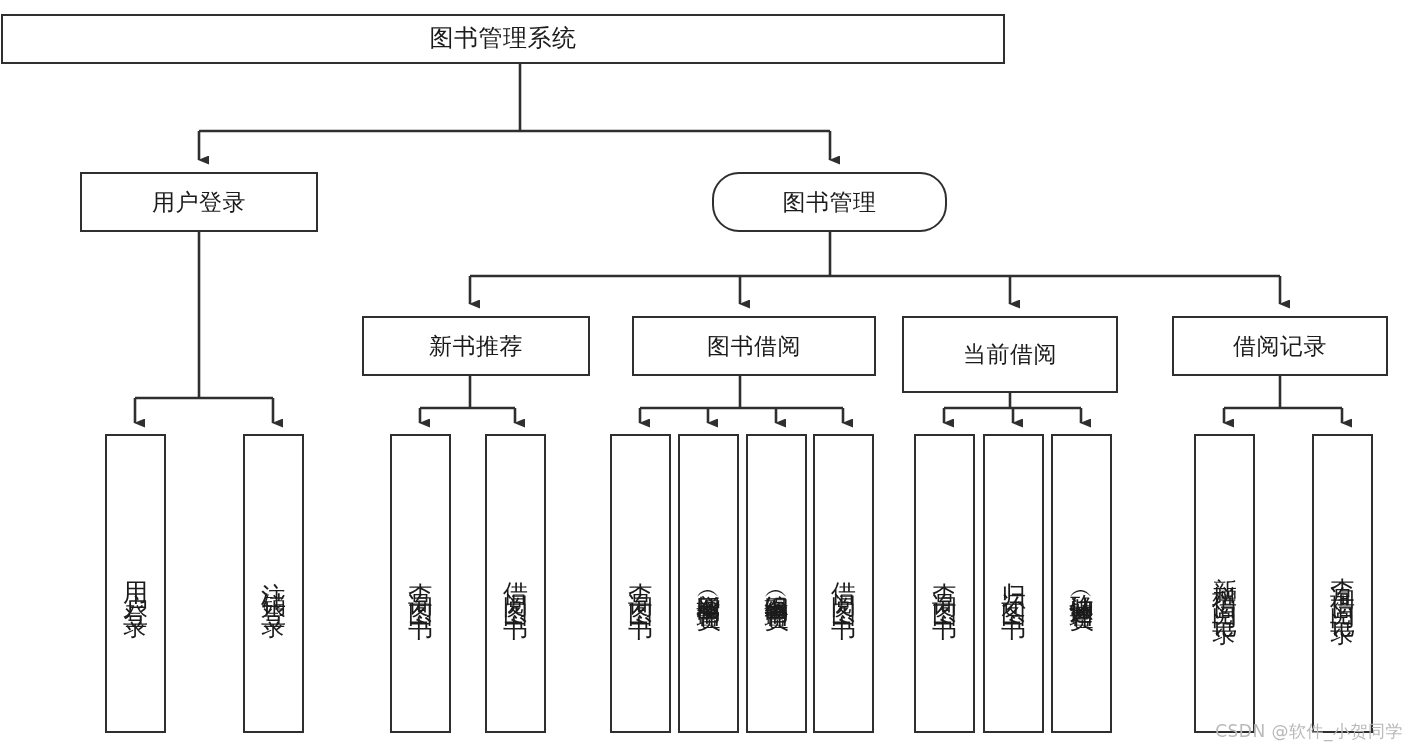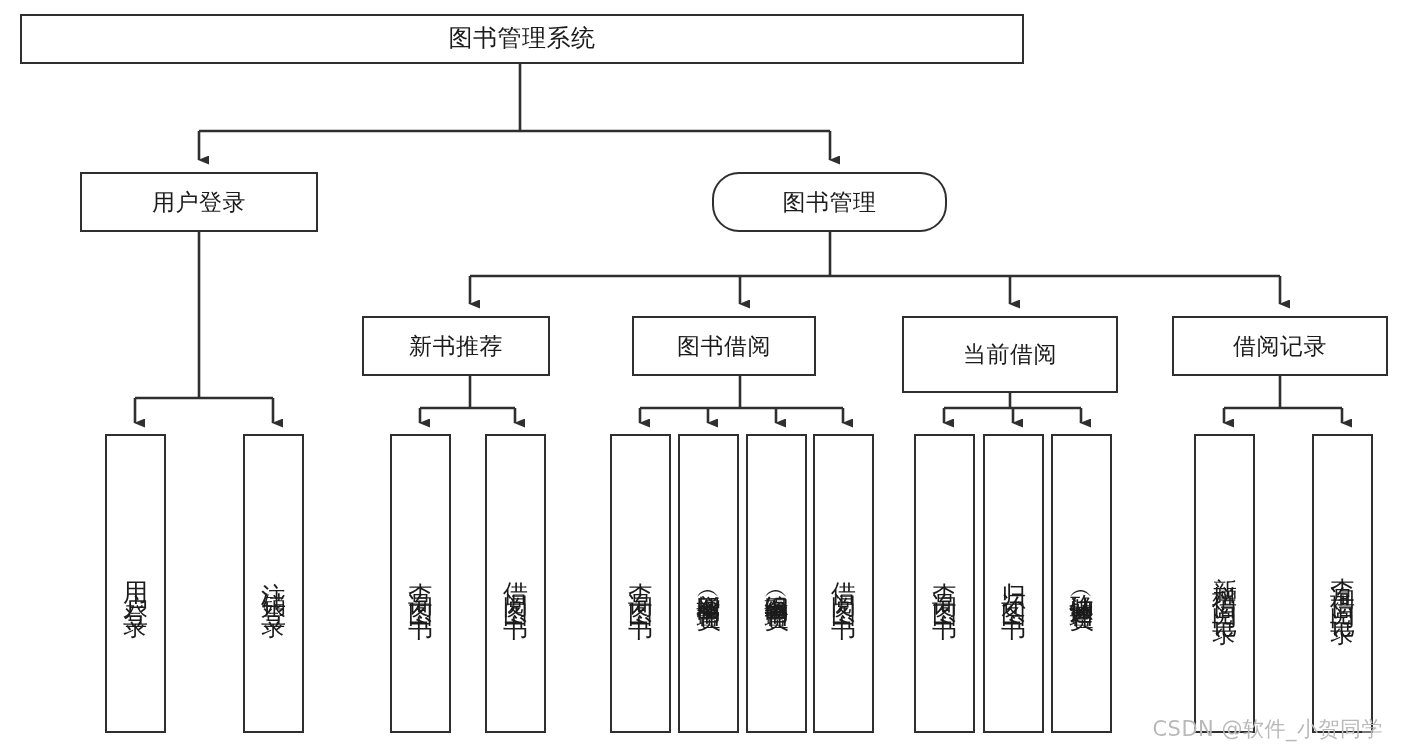--- a/index.html
+++ b/index.html
@@ -42,23 +42,23 @@
     writing-mode:vertical-rl;
     text-orientation:upright;
     font-size:25px;
     line-height:1.0;
     letter-spacing:6px;
     white-space:nowrap;
   }
 
   .watermark{
     position:absolute;
-    right:22px;
+    right:2px;
     bottom:4px;
-    font-size:21px;
+    font-size:17px;
     color:#b9b9b9;
     letter-spacing:0.5px;
     white-space:nowrap;
     margin-top:36px;
   }
 </style>
 </head>
 <body>
 
 <div id="stage">
@@ -106,35 +106,35 @@
       <path d="M1013,408 L1013,423" marker-end="url(#arw)"></path>
       <path d="M1081,408 L1081,423" marker-end="url(#arw)"></path>
 
       <path d="M1280,376 L1280,408"></path>
       <path d="M1224,408 L1342,408"></path>
       <path d="M1224,408 L1224,423" marker-end="url(#arw)"></path>
       <path d="M1342,408 L1342,423" marker-end="url(#arw)"></path>
     </g>
   </svg>
 
-  <div class="node root" style="left:20px;top:14px;width:1004px;height:50px;">
+  <div class="node root" style="left:1px;top:14px;width:1004px;height:50px;">
     <span class="lbl">图书管理系统</span>
   </div>
 
   <div class="node lvl2" style="left:80px;top:172px;width:238px;height:60px;">
     <span class="lbl">用户登录</span>
   </div>
   <div class="node lvl2" style="left:712px;top:172px;width:235px;height:60px;border-radius:27px;">
     <span class="lbl">图书管理</span>
   </div>
 
-  <div class="node lvl3" style="left:362px;top:316px;width:188px;height:60px;">
+  <div class="node lvl3" style="left:362px;top:316px;width:228px;height:60px;">
     <span class="lbl">新书推荐</span>
   </div>
-  <div class="node lvl3" style="left:632px;top:316px;width:184px;height:60px;">
+  <div class="node lvl3" style="left:632px;top:316px;width:244px;height:60px;">
     <span class="lbl">图书借阅</span>
   </div>
   <div class="node lvl3" style="left:902px;top:316px;width:216px;height:77px;">
     <span class="lbl">当前借阅</span>
   </div>
   <div class="node lvl3" style="left:1172px;top:316px;width:216px;height:60px;">
     <span class="lbl">借阅记录</span>
   </div>
 
   <div class="node leaf" style="left:105px;top:434px;width:61px;height:299px;">

